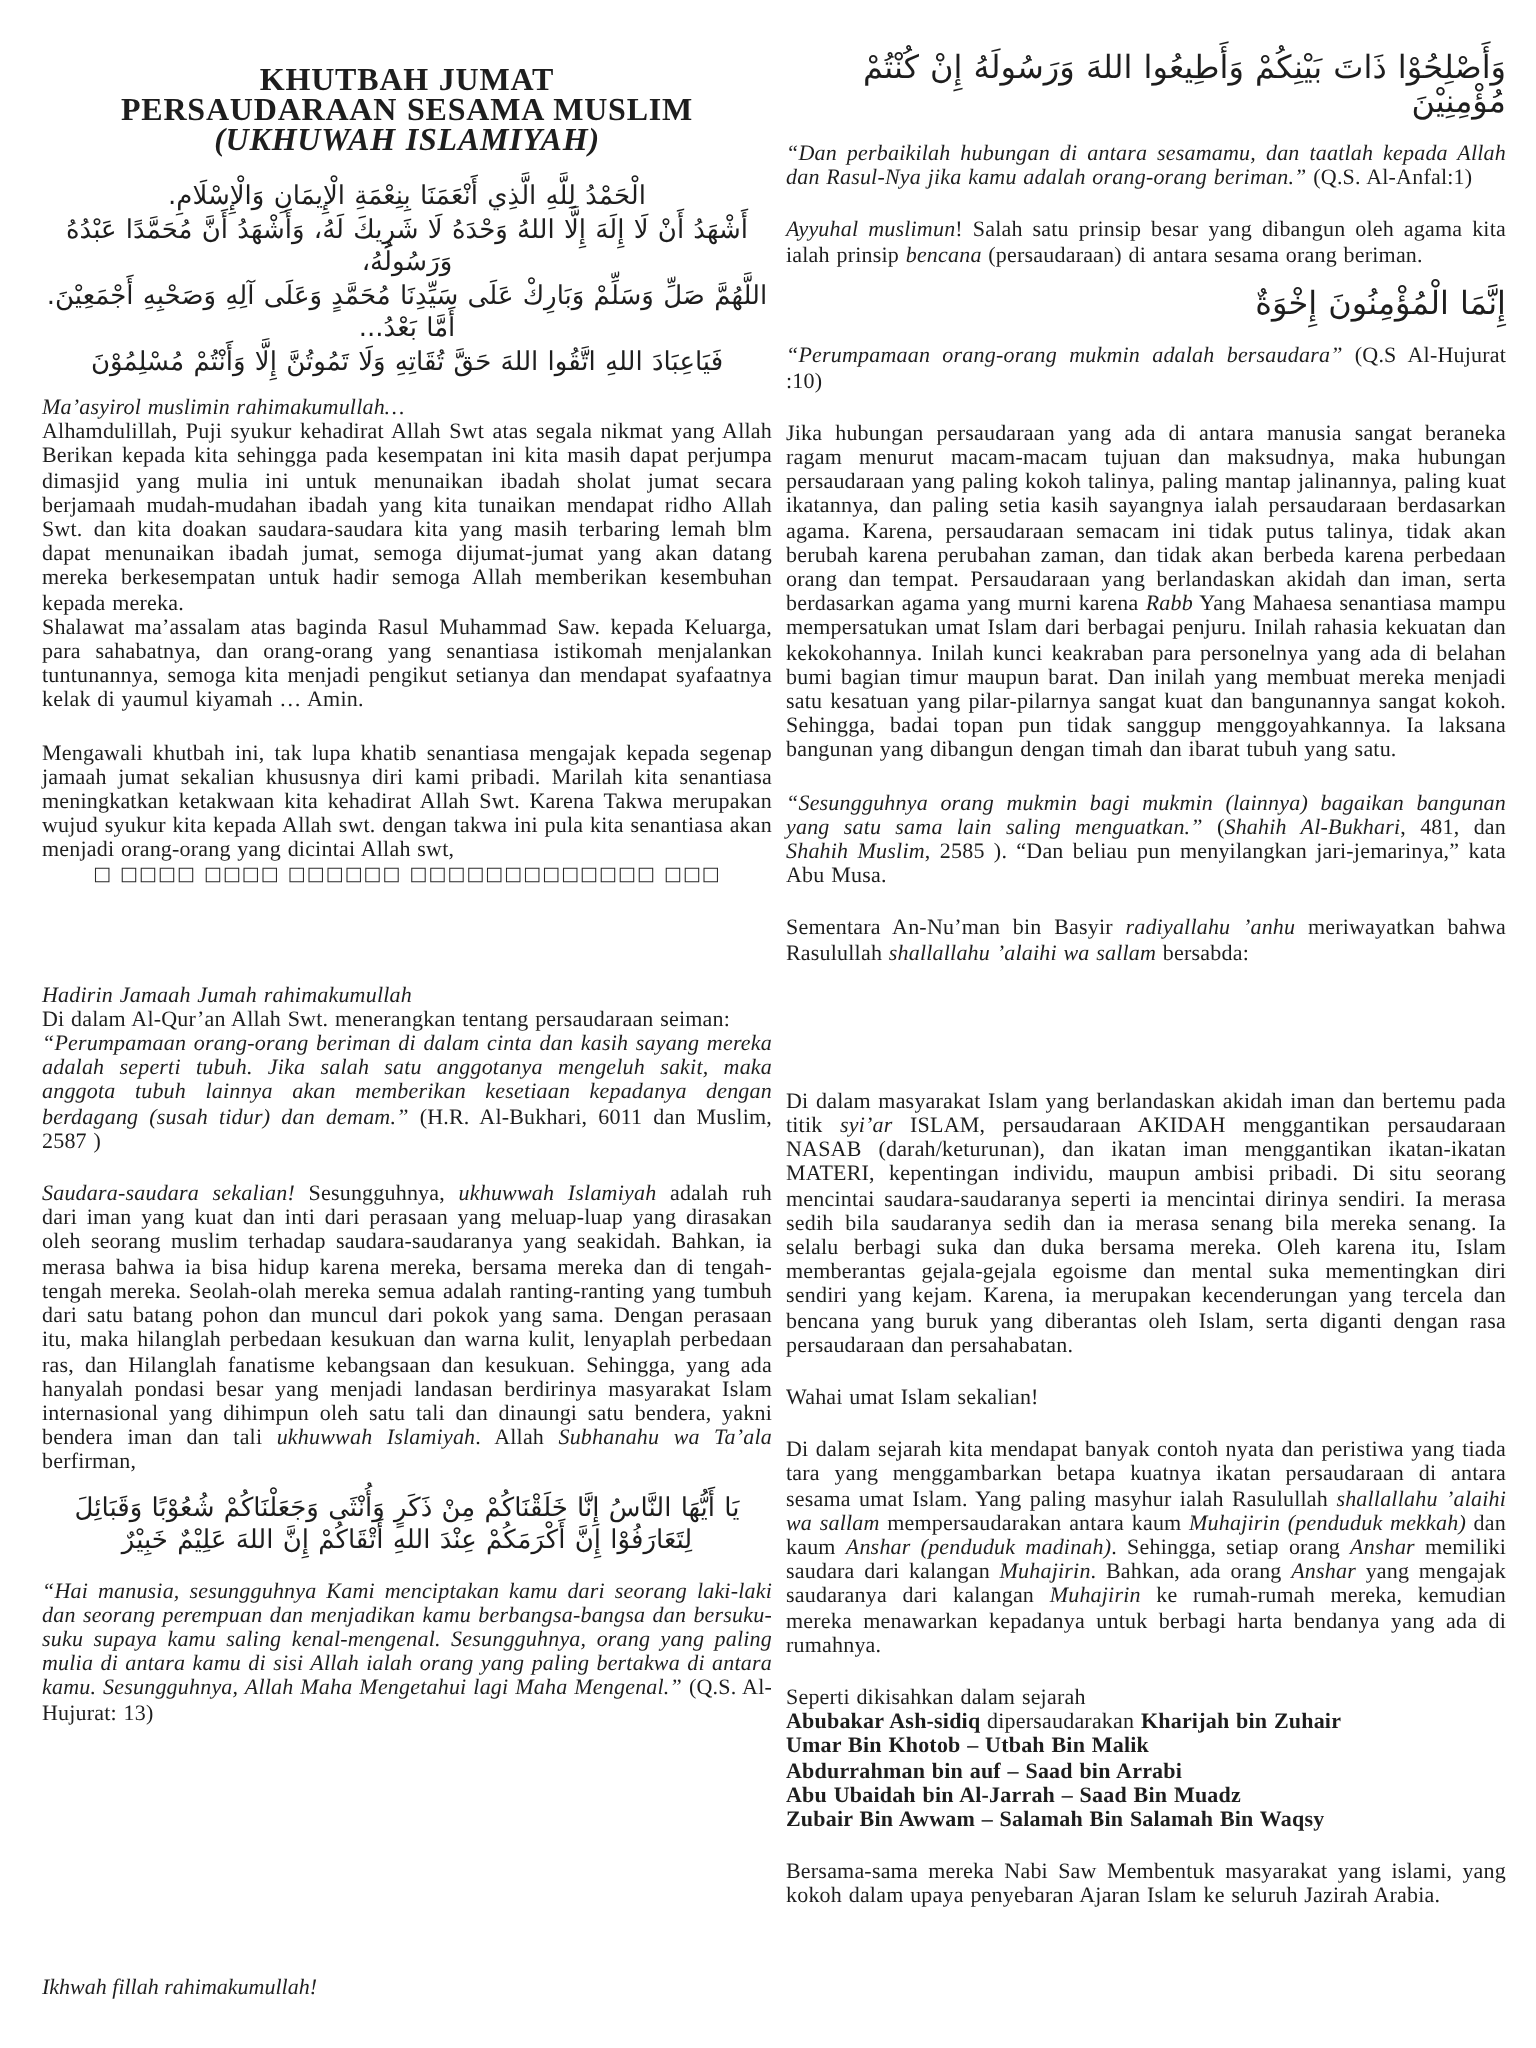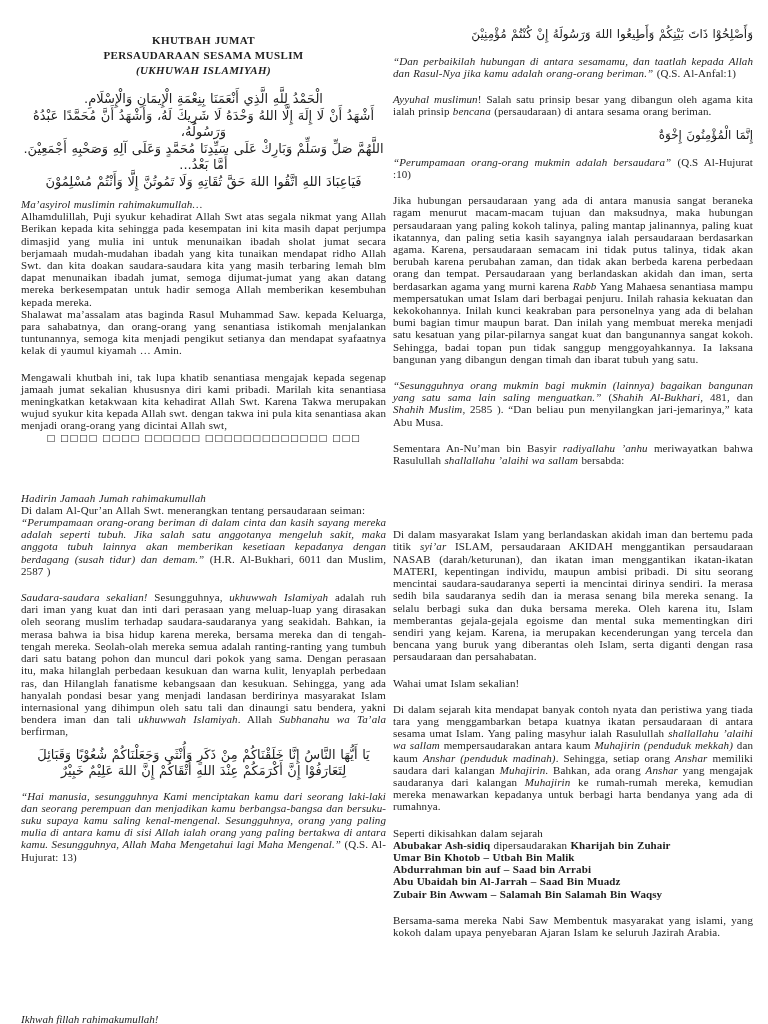--- a/index.html
+++ b/index.html
@@ -3,30 +3,30 @@
 <meta charset="utf-8">
 <style>
   html,body{margin:0;padding:0;background:#ffffff;}
   .page{position:relative;width:768px;height:1024px;background:#ffffff;overflow:hidden;
         font-family:"Liberation Serif","DejaVu Serif",serif;color:#1e1e1e;}
   .col{position:absolute;top:0;font-size:11px;line-height:12.2px;text-align:justify;
        letter-spacing:0.1px;word-spacing:0.5px;}
   .col-left{left:21px;width:365px;}
   .col-right{left:393px;width:360px;}
   .blk{margin:0;}
-  .title{text-align:center;font-weight:bold;font-size:11px;line-height:15px;letter-spacing:0.4px;}
+  .title{text-align:center;font-weight:bold;font-size:16px;line-height:15px;letter-spacing:0.4px;}
   .arabic{text-align:center;direction:rtl;font-family:"DejaVu Sans",sans-serif;
           font-size:13px;line-height:16.5px;letter-spacing:0;}
   .arabic-right{text-align:right;direction:rtl;font-family:"DejaVu Sans",sans-serif;
-          font-size:12px;line-height:16.5px;letter-spacing:0;}
+          font-size:16px;line-height:16.5px;letter-spacing:0;}
   .boxes{text-align:center;font-family:"DejaVu Sans",sans-serif;font-size:9.5px;
          line-height:12px;letter-spacing:0.5px;color:#2a2a2a;}
   .f-i{font-style:italic;}
   .f-b{font-weight:bold;}
-  .footer-cut{position:absolute;left:21px;top:1013px;font-size:11px;line-height:12.2px;
+  .footer-cut{position:absolute;left:21px;top:988px;font-size:11px;line-height:12.2px;
               font-style:italic;}
 </style>
 </head>
 <body>
 
 <div class="page">
   <div class="col col-left">
       <div class="blk title" style="margin-top: 33px;"><span>KHUTBAH JUMAT</span></div>
       <div class="blk title"><span>PERSAUDARAAN SESAMA MUSLIM</span></div>
       <div class="blk title"><span class="f-i">(UKHUWAH ISLAMIYAH)</span></div>

